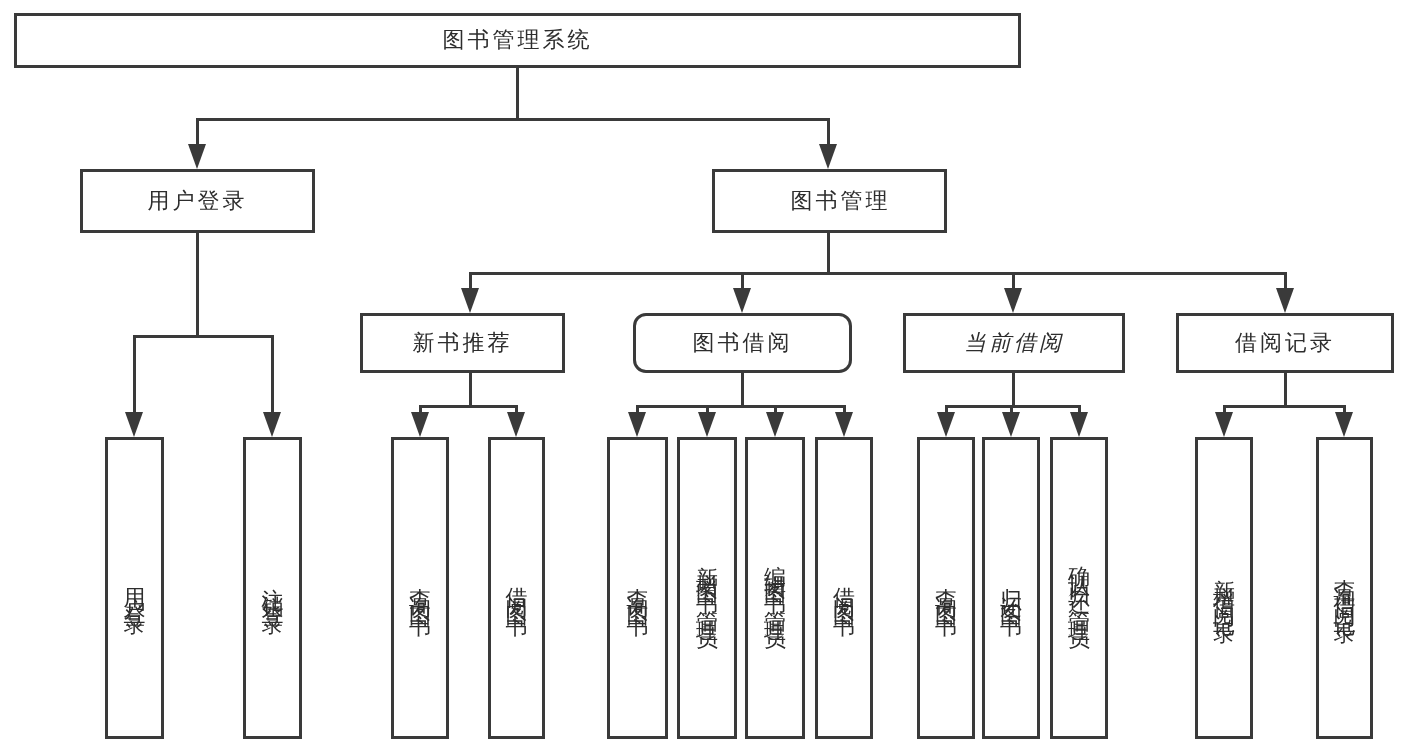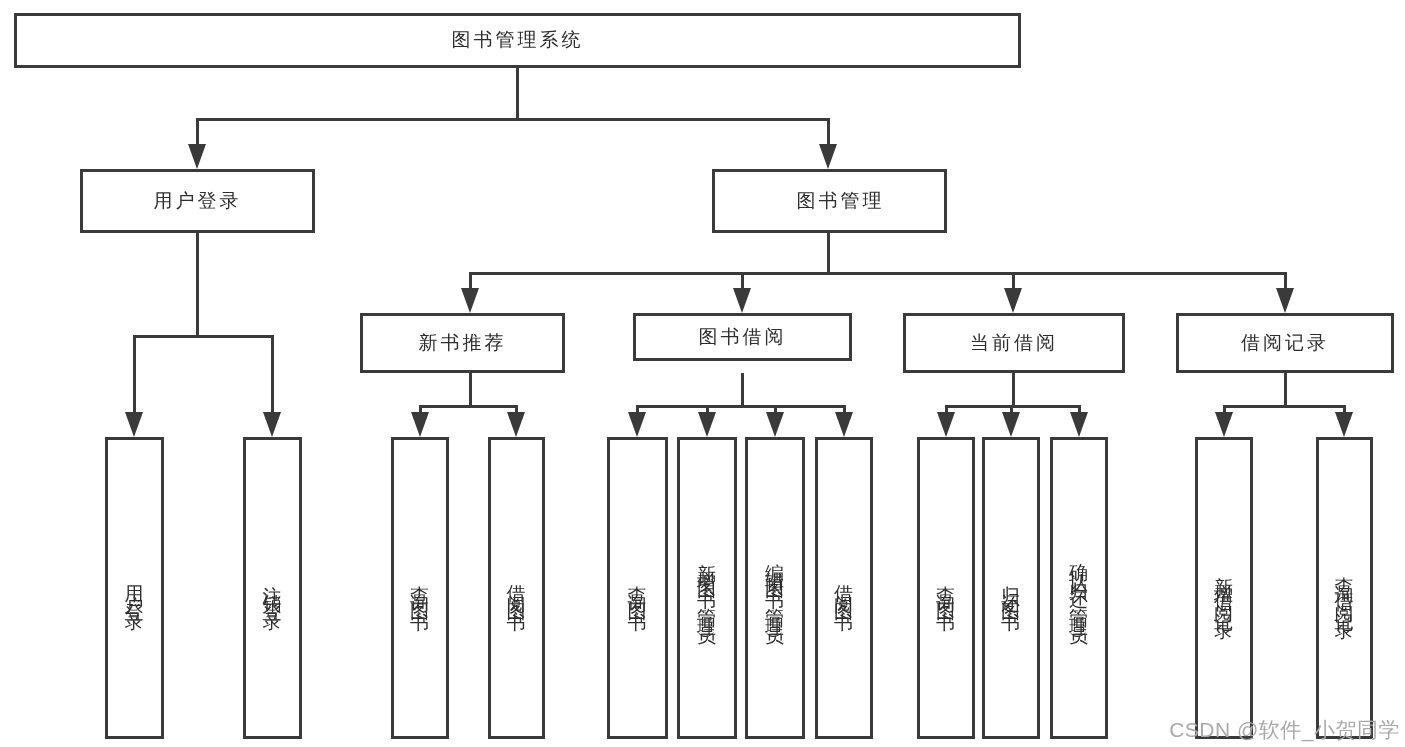--- a/index.html
+++ b/index.html
@@ -19,21 +19,21 @@
   }
   .node{
     position:absolute;
     box-sizing:border-box;
     background:var(--fill);
     border:3px solid var(--border);
     color:var(--text);
     display:flex;
     align-items:center;
     justify-content:center;
-    font-size:19px;
+    font-size:22px;
     letter-spacing:3px;
     text-align:center;
     line-height:1.2;
     white-space:nowrap;
     z-index:2;
   }
   .node.vertical{
     writing-mode:vertical-rl;
     text-orientation:mixed;
     letter-spacing:9px;
@@ -60,21 +60,20 @@
     font-size:21px;
     letter-spacing:0.5px;
     z-index:10;
     white-space:nowrap;
   }
 </style>
 </head>
 <body>
 
 <div class="stage">
-  <div class="watermark" style="top:716px; right:5px;">CSDN @软件_小贺同学</div>
 <div class="line" style="left: 515.5px; top: 68px; width: 3px; height: 53px;"></div>
     <div class="line" style="left: 195.5px; top: 118px; width: 634px; height: 3px;"></div>
     <div class="line" style="left: 195.5px; top: 118px; width: 3px; height: 33px;"></div>
     <div class="arrow" style="left: 188px; top: 144px;"></div>
     <div class="line" style="left: 826.5px; top: 118px; width: 3px; height: 33px;"></div>
     <div class="arrow" style="left: 819px; top: 144px;"></div>
     <div class="line" style="left: 195.5px; top: 233px; width: 3px; height: 105px;"></div>
     <div class="line" style="left: 132.5px; top: 335px; width: 141px; height: 3px;"></div>
     <div class="line" style="left: 132.5px; top: 335px; width: 3px; height: 84px;"></div>
     <div class="arrow" style="left: 125px; top: 412px;"></div>
@@ -117,22 +116,22 @@
     <div class="line" style="left: 1283.5px; top: 373px; width: 3px; height: 35px;"></div>
     <div class="line" style="left: 1222.5px; top: 405px; width: 123px; height: 3px;"></div>
     <div class="line" style="left: 1222.5px; top: 405px; width: 3px; height: 14px;"></div>
     <div class="arrow" style="left: 1215px; top: 412px;"></div>
     <div class="line" style="left: 1342.5px; top: 405px; width: 3px; height: 14px;"></div>
     <div class="arrow" style="left: 1335px; top: 412px;"></div>
     <div class="node" style="left: 14px; top: 13px; width: 1007px; height: 55px;">图书管理系统</div>
     <div class="node" style="left: 80px; top: 169px; width: 235px; height: 64px;">用户登录</div>
     <div class="node" style="left: 712px; top: 169px; width: 235px; height: 64px; padding-left: 22px;">图书管理</div>
     <div class="node" style="left: 360px; top: 313px; width: 205px; height: 60px;">新书推荐</div>
-    <div class="node" style="left: 633px; top: 313px; width: 219px; height: 48px;">图书借阅</div>
-    <div class="node" style="left: 903px; top: 313px; width: 222px; height: 60px;">当前借阅</div>
+    <div class="node" style="left: 633px; top: 313px; width: 219px; height: 60px; border-radius: 13px;">图书借阅</div>
+    <div class="node" style="left: 903px; top: 313px; width: 222px; height: 60px; font-style: italic;">当前借阅</div>
     <div class="node" style="left: 1176px; top: 313px; width: 218px; height: 60px;">借阅记录</div>
     <div class="node vertical" style="left: 105px; top: 437px; width: 59px; height: 302px;">用户登录</div>
     <div class="node vertical" style="left: 243px; top: 437px; width: 59px; height: 302px;">注销登录</div>
     <div class="node vertical" style="left: 391px; top: 437px; width: 58px; height: 302px;">查询图书</div>
     <div class="node vertical" style="left: 488px; top: 437px; width: 57px; height: 302px;">借阅图书</div>
     <div class="node vertical" style="left: 607px; top: 437px; width: 61px; height: 302px;">查询图书</div>
     <div class="node vertical" style="left: 677px; top: 437px; width: 60px; height: 302px;">新增图书（管理员）</div>
     <div class="node vertical" style="left: 745px; top: 437px; width: 60px; height: 302px;">编辑图书（管理员）</div>
     <div class="node vertical" style="left: 815px; top: 437px; width: 58px; height: 302px;">借阅图书</div>
     <div class="node vertical" style="left: 917px; top: 437px; width: 58px; height: 302px;">查询图书</div>

